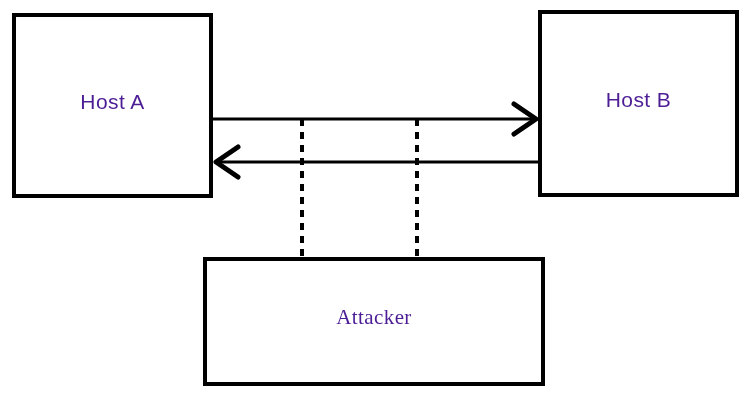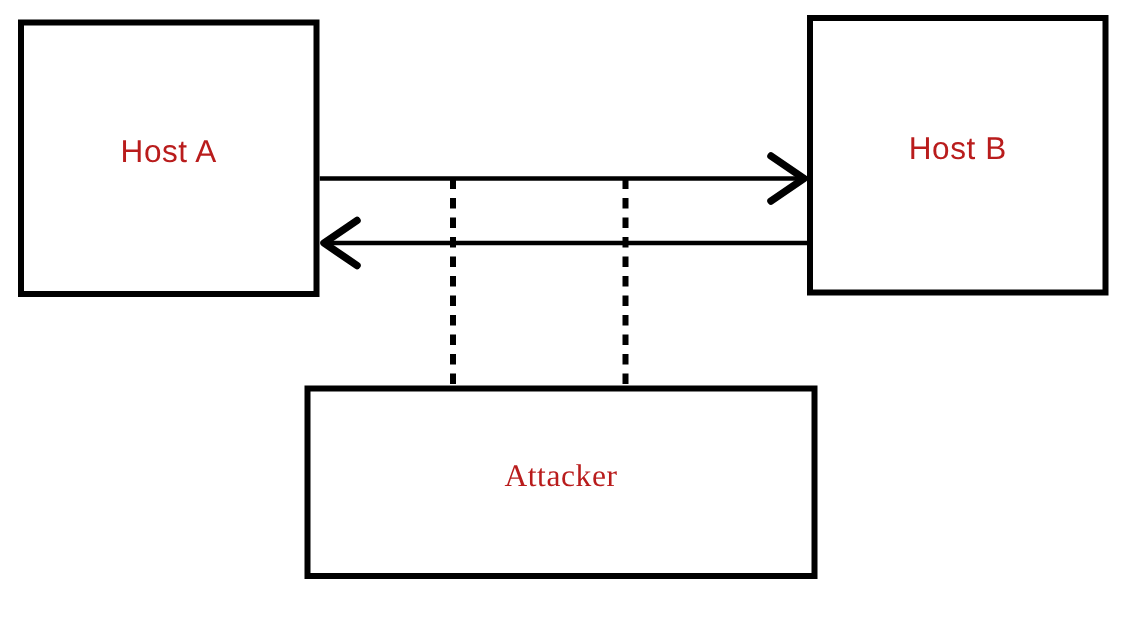--- a/index.html
+++ b/index.html
@@ -32,21 +32,21 @@
     background: #ffffff;
     border: 4px solid #000000;
     box-sizing: border-box;
     display: flex;
     align-items: center;
     justify-content: center;
     z-index: 2;
   }
   .node .node-label {
     font-size: 21px;
-    color: #b91c1c;
+    color: #4c1d95;
     letter-spacing: 0.4px;
     transform: translateY(-4px);
   }
   #node-host-a {
     left: 12px;
     top: 13px;
     width: 201px;
     height: 185px;
   }
   #node-host-b {

